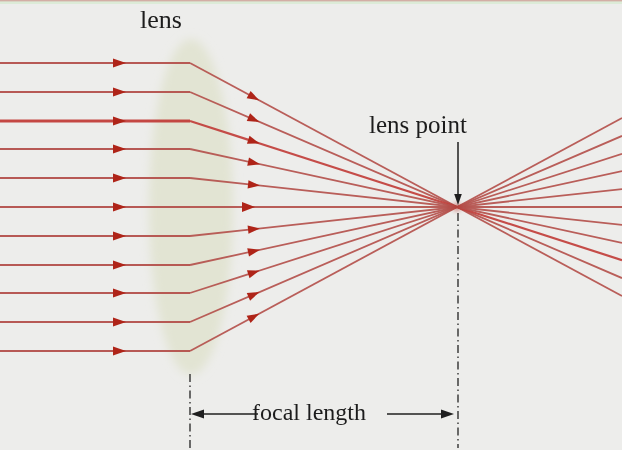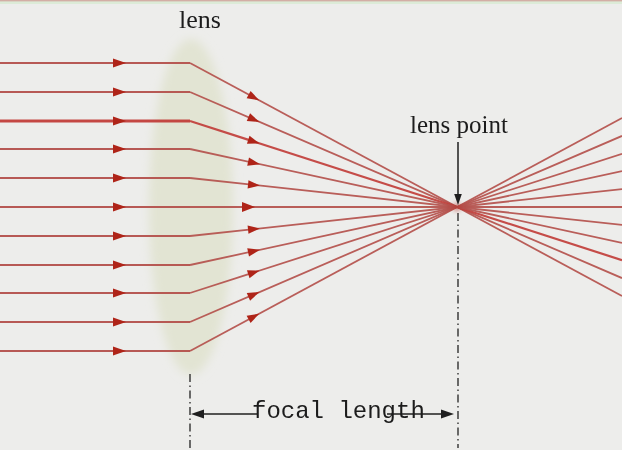--- a/index.html
+++ b/index.html
@@ -6,28 +6,28 @@
   .stage{
     position:relative;
     width:622px;height:450px;
     overflow:hidden;
     font-family:"Liberation Serif","DejaVu Serif",serif;
   }
   .stage svg{position:absolute;left:0;top:0;display:block;}
   .label{
     position:absolute;
     color:#1C1C1C;
-    text-align:center;
+    text-align:left;
     line-height:1.1;
     white-space:nowrap;
     user-select:none;
   }
   .label-lens{left:140px;top:6px;width:120px;font-size:26px;}
   .label-focal-point{left:369px;top:111px;width:180px;font-size:25px;}
-  .label-focal-length{left:252px;top:399px;width:140px;font-size:24px;font-family:Liberation Mono, monospace;}
+  .label-focal-length{left:252px;top:399px;width:140px;font-size:24px;}
 </style>
 </head>
 <body>
 
 <div class="stage">
   <svg id="diagram-svg" width="622" height="450" viewBox="0 0 622 450">
       <defs>
         <filter id="soften" x="-40%" y="-40%" width="180%" height="180%">
           <feGaussianBlur stdDeviation="5"></feGaussianBlur>
         </filter>

